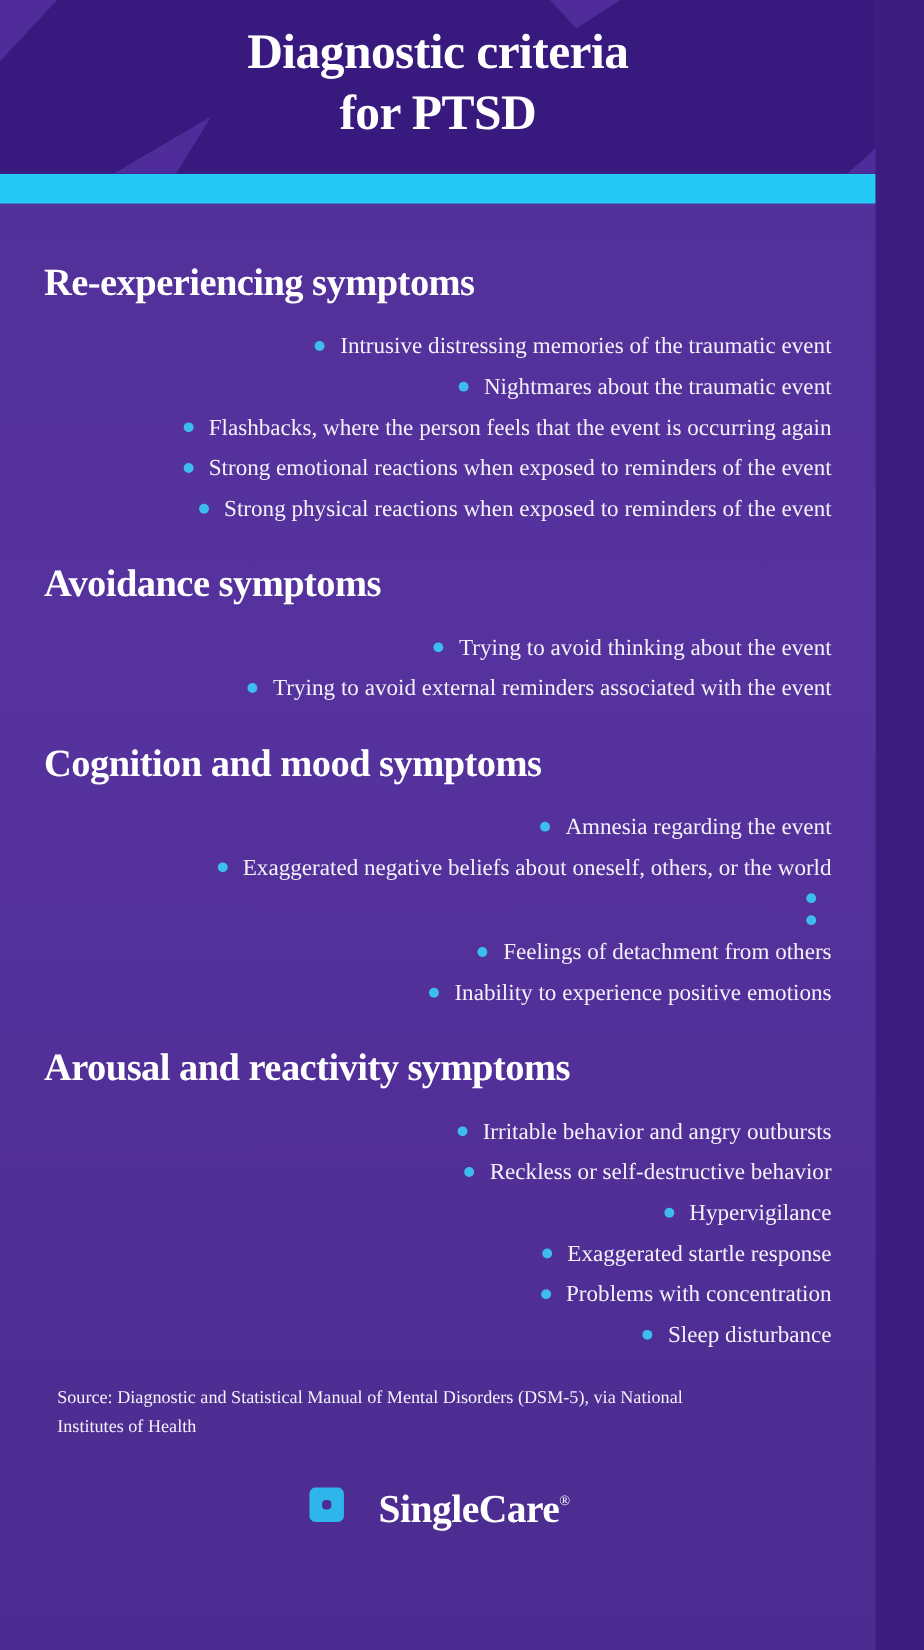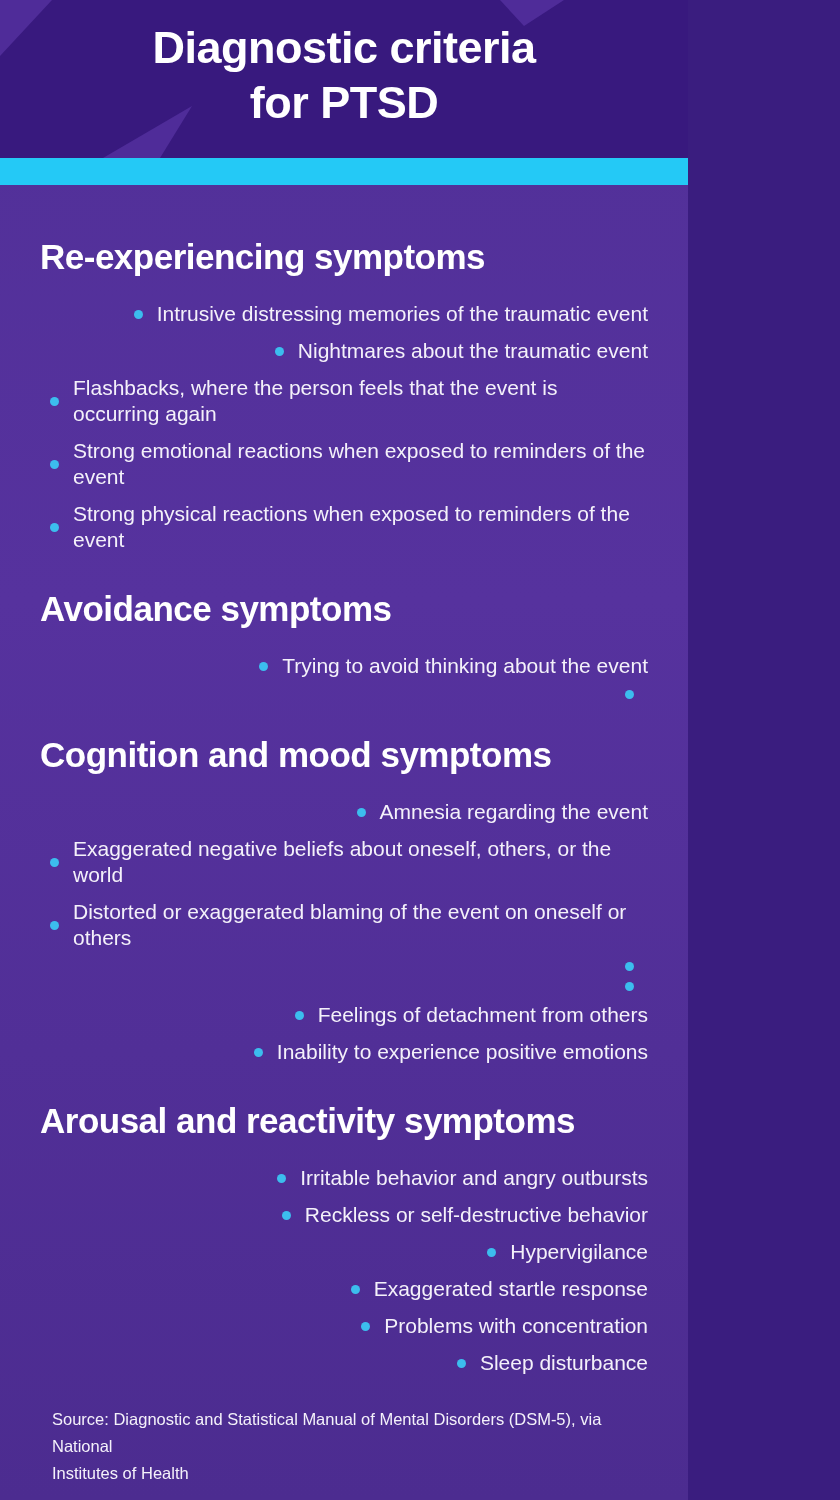--- a/index.html
+++ b/index.html
@@ -1,23 +1,23 @@
 <!DOCTYPE html>
 <html><head>
 <meta charset="utf-8">
 <style>
   html, body { margin: 0; padding: 0; background: #3a1d7f; }
   * { box-sizing: border-box; }
 
   .page {
     position: relative;
-    width: 688px;
+    width: 796px;
     height: 1500px;
     overflow: hidden;
-    font-family: Liberation Sans, sans-serif;
+    font-family: Liberation Serif, serif;
     background: linear-gradient(180deg, #513098 0%, #56329e 40%, #4c2c90 100%);
   }
 
   
   .header {
     position: relative;
     height: 158px;
     background: #38197e;
     overflow: hidden;
   }
@@ -153,41 +153,38 @@
   <section class="section">
     <h2 class="section-heading">Avoidance symptoms</h2>
     <ul class="bullet-list">
   <li class="bullet-item">
     <span class="bullet-dot"></span>
     <span class="bullet-text">Trying to avoid thinking about the event</span>
   </li>
 
   <li class="bullet-item">
     <span class="bullet-dot"></span>
+    <span class="bullet-text">Trying to avoid external reminders associated with the event</span>
   </li>
 </ul>
   </section>
 
   <section class="section">
     <h2 class="section-heading">Cognition and mood symptoms</h2>
     <ul class="bullet-list">
   <li class="bullet-item">
     <span class="bullet-dot"></span>
     <span class="bullet-text">Amnesia regarding the event</span>
   </li>
 
   <li class="bullet-item">
     <span class="bullet-dot"></span>
     <span class="bullet-text">Exaggerated negative beliefs about oneself, others, or the world</span>
   </li>
 
-  <li class="bullet-item">
-    <span class="bullet-dot"></span>
-    <span class="bullet-text">Distorted or exaggerated blaming of the event on oneself or others</span>
-  </li>
 
   <li class="bullet-item">
     <span class="bullet-dot"></span>
   </li>
 
   <li class="bullet-item">
     <span class="bullet-dot"></span>
   </li>
 
   <li class="bullet-item">

